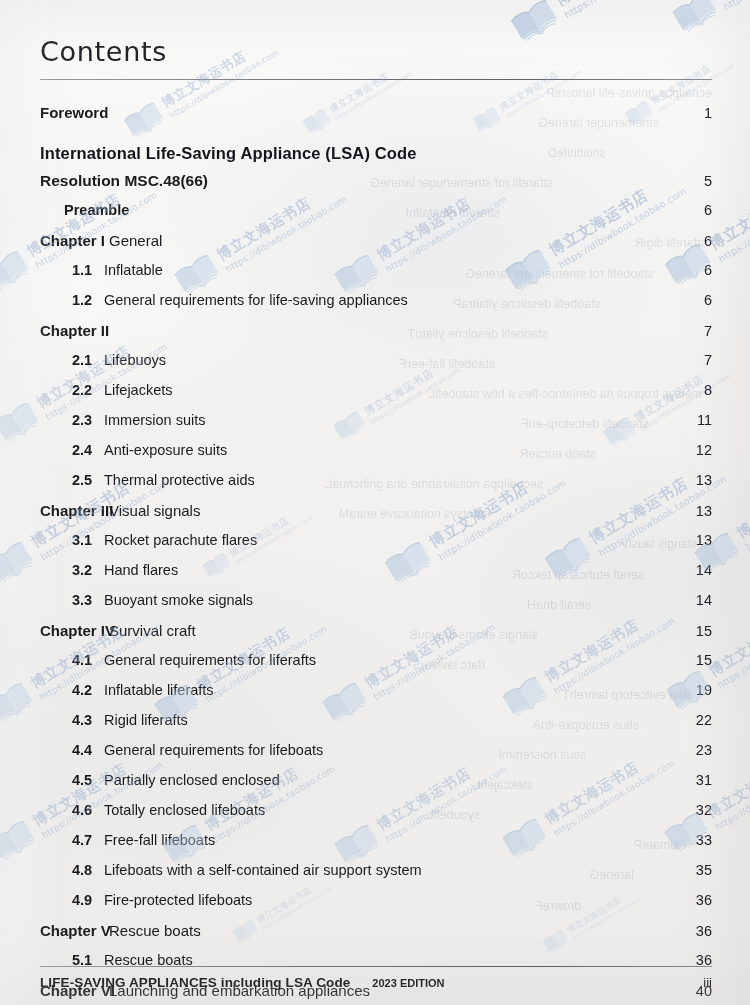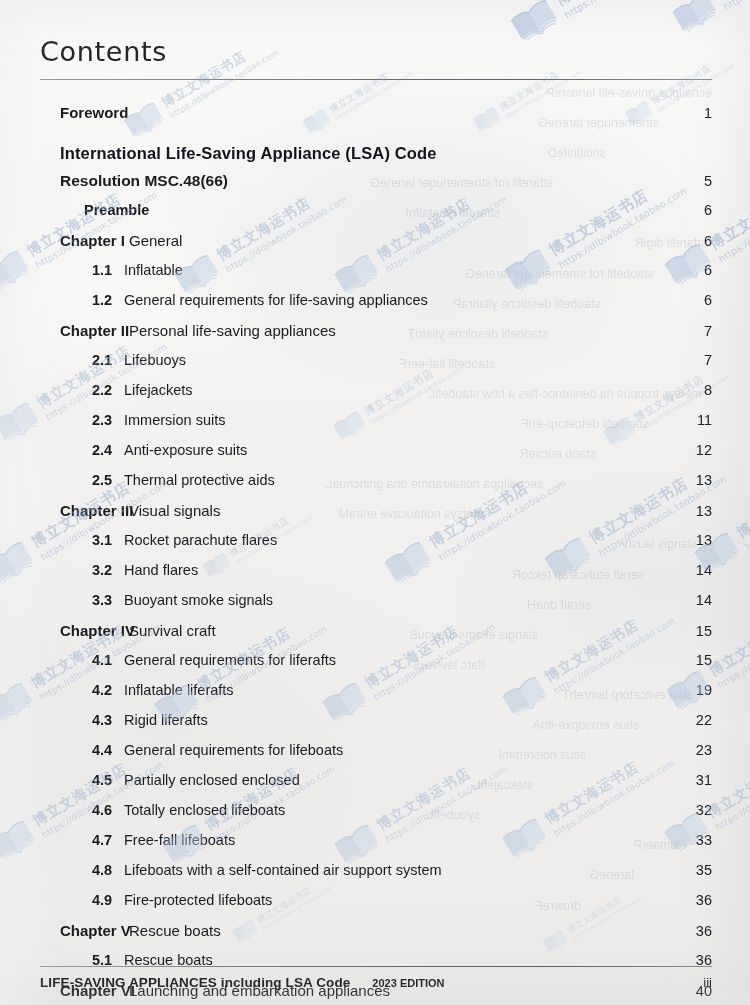--- a/index.html
+++ b/index.html
@@ -89,21 +89,20 @@
     top: 104px;
     width: 672px;
   }
 
   .row {
     position: relative;
     height: 30px;
     display: flex;
     align-items: baseline;
     white-space: nowrap;
-    margin-left: 20px;
   }
   .num-col {
     flex: 0 0 auto;
     font-weight: bold;
     font-size: 14.5px;
   }
   .lbl {
     flex: 0 0 auto;
     font-size: 14.5px;
   }
@@ -283,21 +282,20 @@
           <span class="pg">6</span>
         </div>
         <div class="row section">
           <span class="num-col">1.2</span>
           <span class="lbl">General requirements for life-saving appliances</span>
           <span class="leader"></span>
           <span class="pg">6</span>
         </div>
         <div class="row chapter">
           <span class="num-col">Chapter II</span>
-          <span class="lbl">Personal life-saving appliances</span>
           <span class="leader"></span>
           <span class="pg">7</span>
         </div>
         <div class="row section">
           <span class="num-col">2.1</span>
           <span class="lbl">Lifebuoys</span>
           <span class="leader"></span>
           <span class="pg">7</span>
         </div>
         <div class="row section">

